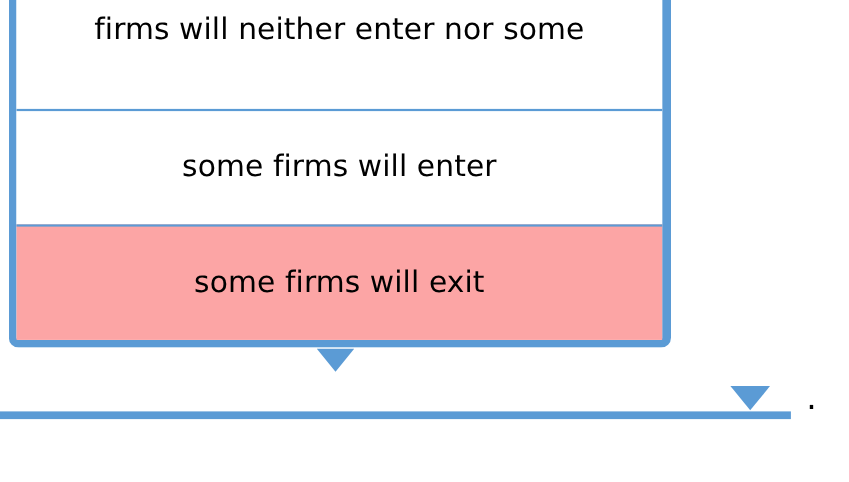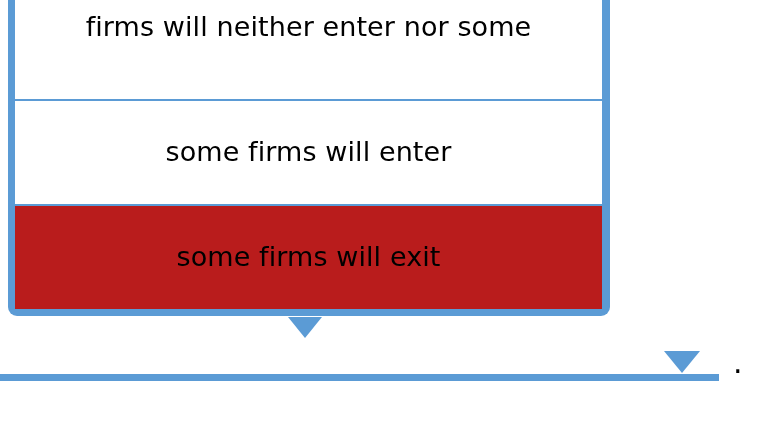--- a/index.html
+++ b/index.html
@@ -45,21 +45,21 @@
   }
   .dropdown-option.opt-top    { height: 139px; padding-bottom: 4px; }
   .dropdown-option.opt-middle { height: 105px; }
   .dropdown-option.opt-bottom { height: 105px; }
 
   .dropdown-option + .dropdown-option {
     border-top: 2px solid #5b9bd5;
   }
 
   .dropdown-option.is-selected {
-    background: #b91c1c;
+    background: #fca5a5;
   }
 
   
   #scroll-down-arrow {
     position: absolute;
     left: 288px;
     top: 317px;
     width: 0;
     height: 0;
     border-left: 17px solid transparent;

